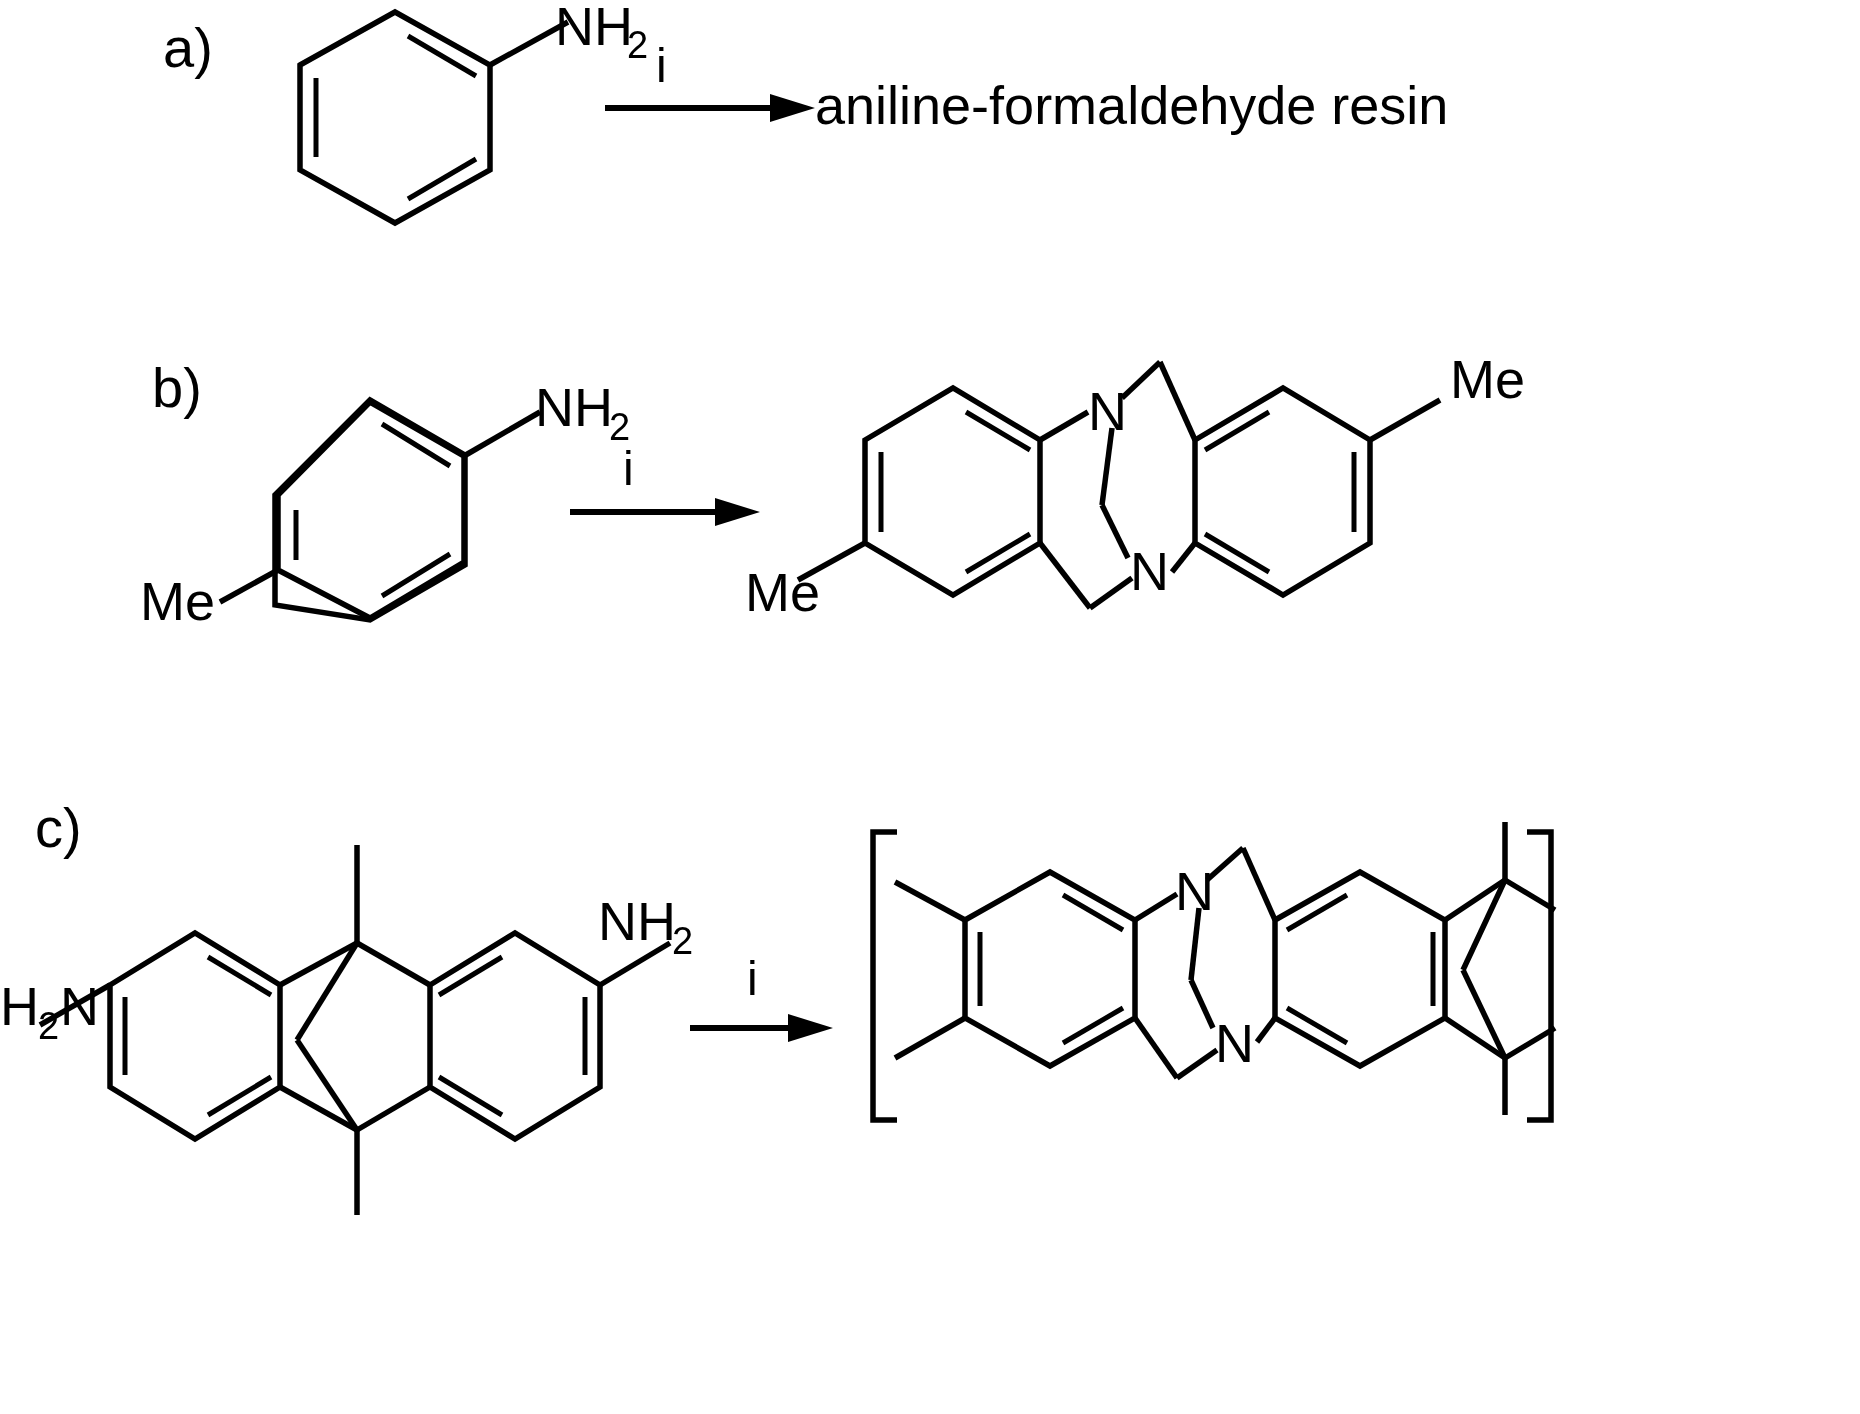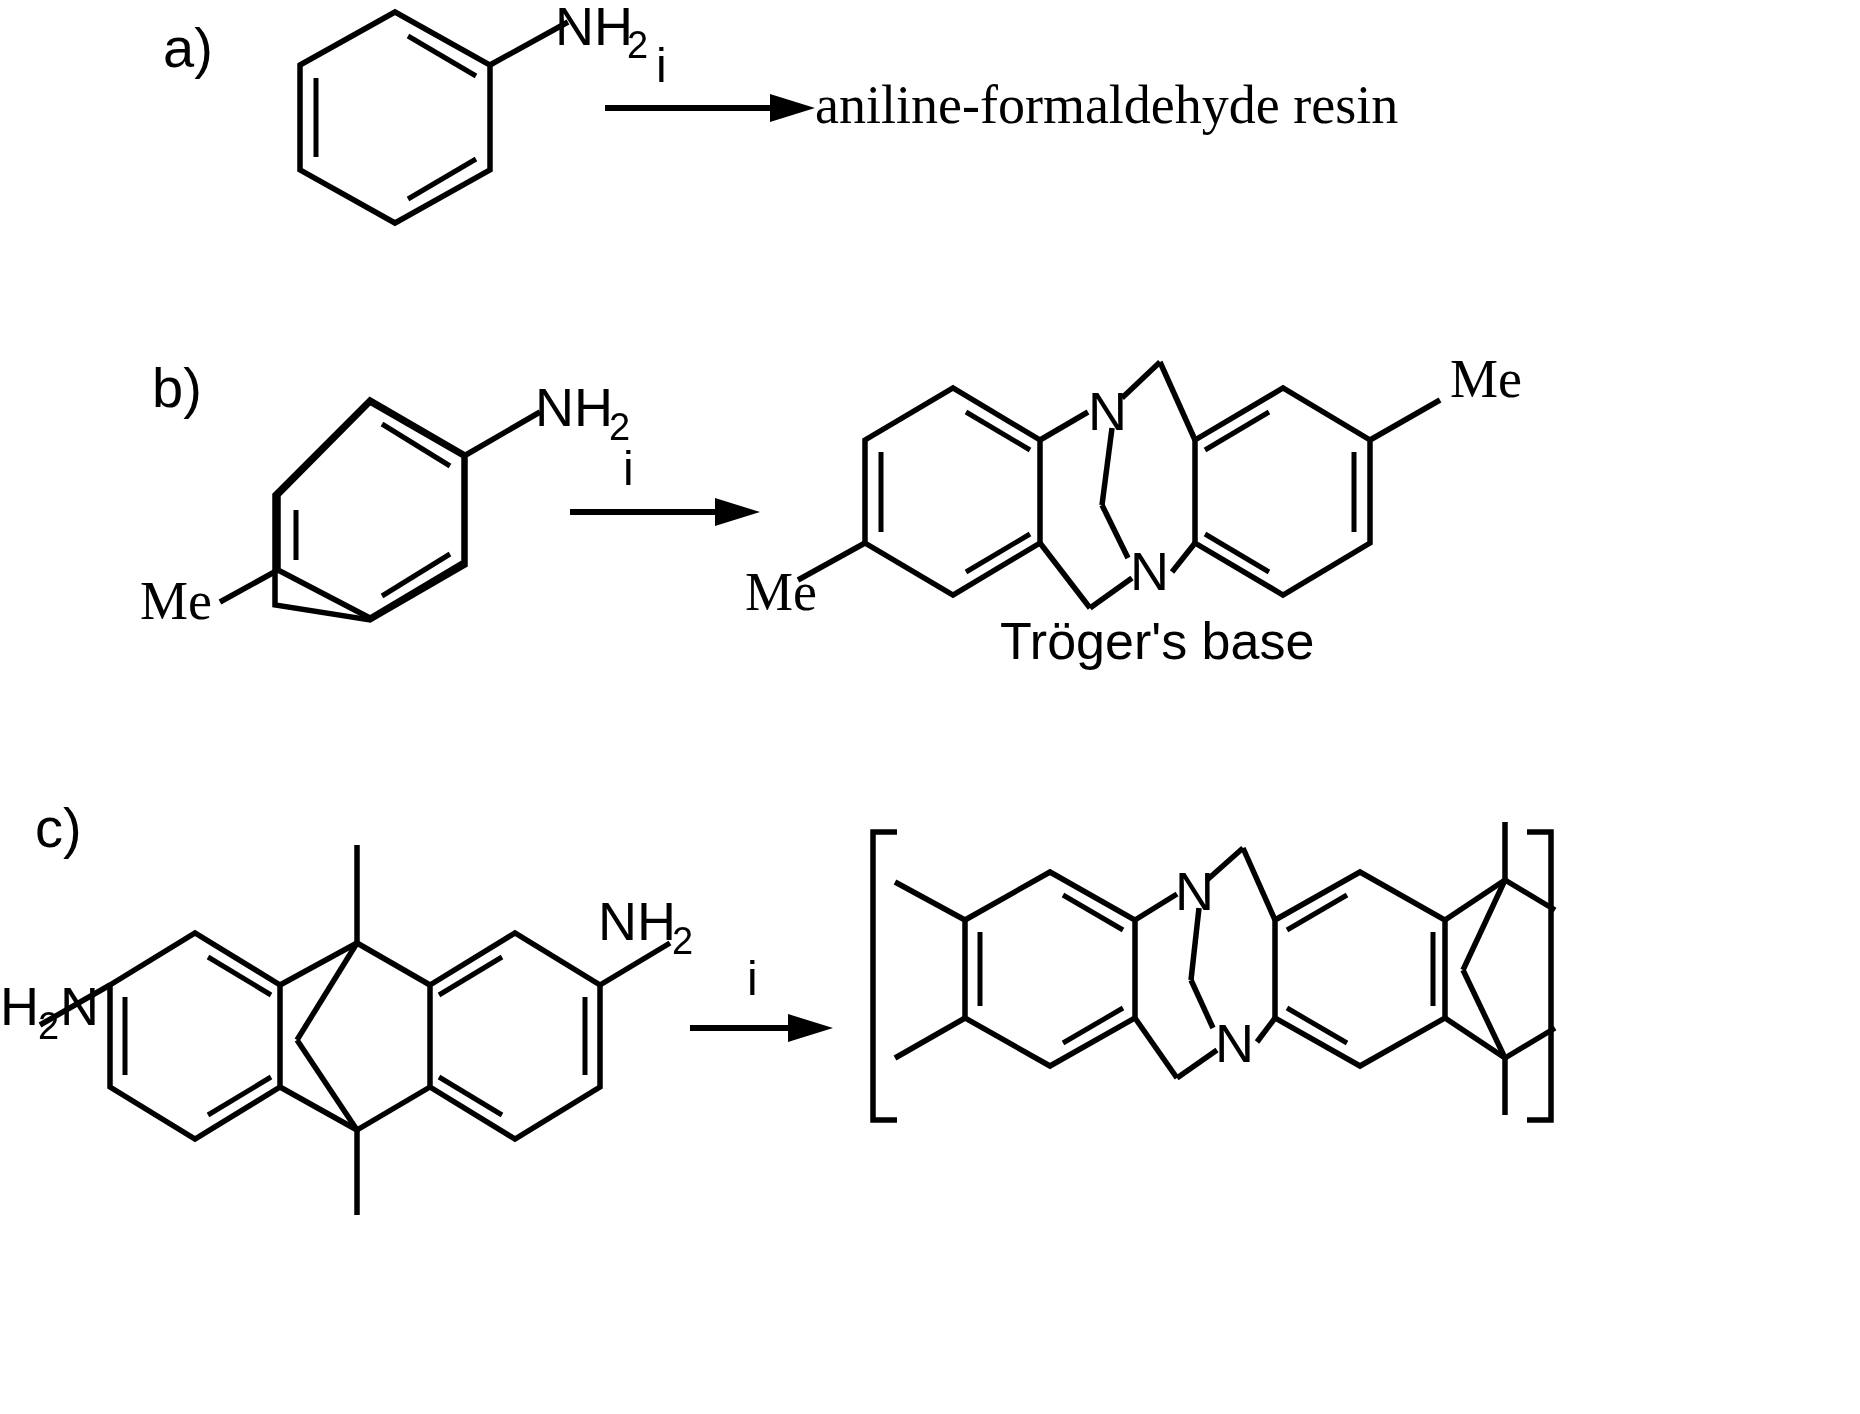--- a/index.html
+++ b/index.html
@@ -39,21 +39,21 @@
     font-size: 38px;
     fill: #000;
   }
   .cond-text {
     font-family: "Liberation Sans", sans-serif;
     font-size: 48px;
     fill: #000;
   }
   .product-text {
     position: absolute;
-    font-family: Liberation Serif, serif;
+    font-family: Liberation Sans, sans-serif;
     font-size: 54px;
     line-height: 1;
     white-space: nowrap;
     color: #000;
   }
   .caption-text {
     position: absolute;
     font-family: "Liberation Sans", sans-serif;
     font-size: 52px;
     line-height: 1;
@@ -165,21 +165,20 @@
 
       <line class="bond" x1="350" y1="268" x2="300" y2="203"></line>
 
       <text class="chem-text" x="348" y="90">N</text>
       <text class="chem-text" x="390" y="250">N</text>
     </svg>
 
     <div class="product-text" style="left:745px; top:235px;">Me</div>
     <div class="product-text" style="left:1450px; top:22px;">Me</div>
 
-    <div class="caption-text" style="left:1000px; top:285px;">Tröger's base</div>
   </div>
 
   <div class="panel" style="left:0px; top:790px; width:1860px; height:624px;">
 
     <div class="panel-label" style="left:35px; top:10px;">c)</div>
 
     <svg style="position:absolute; left:75px; top:35px;" width="650" height="390" viewBox="0 0 650 390">
 
       <polygon class="bond" points="35,160 120,108 205,160 205,262 120,314 35,262"></polygon>
       <line class="bond-thin" x1="50" y1="172" x2="50" y2="250"></line>

